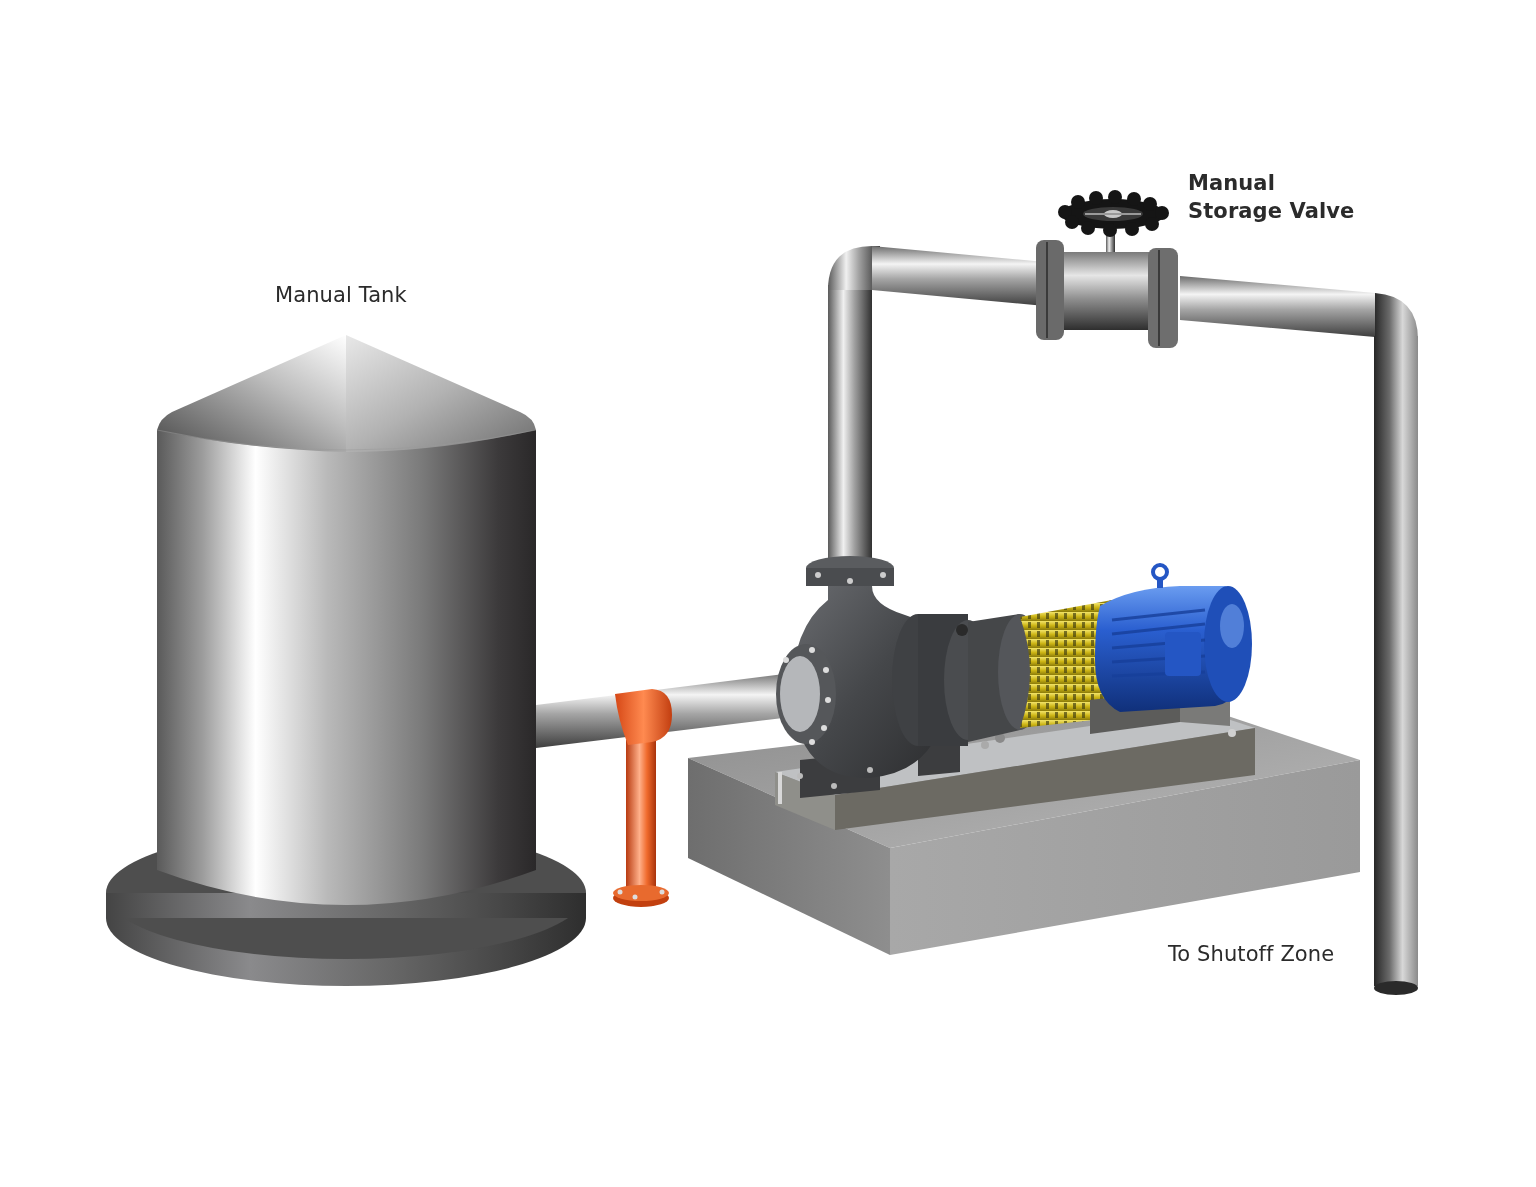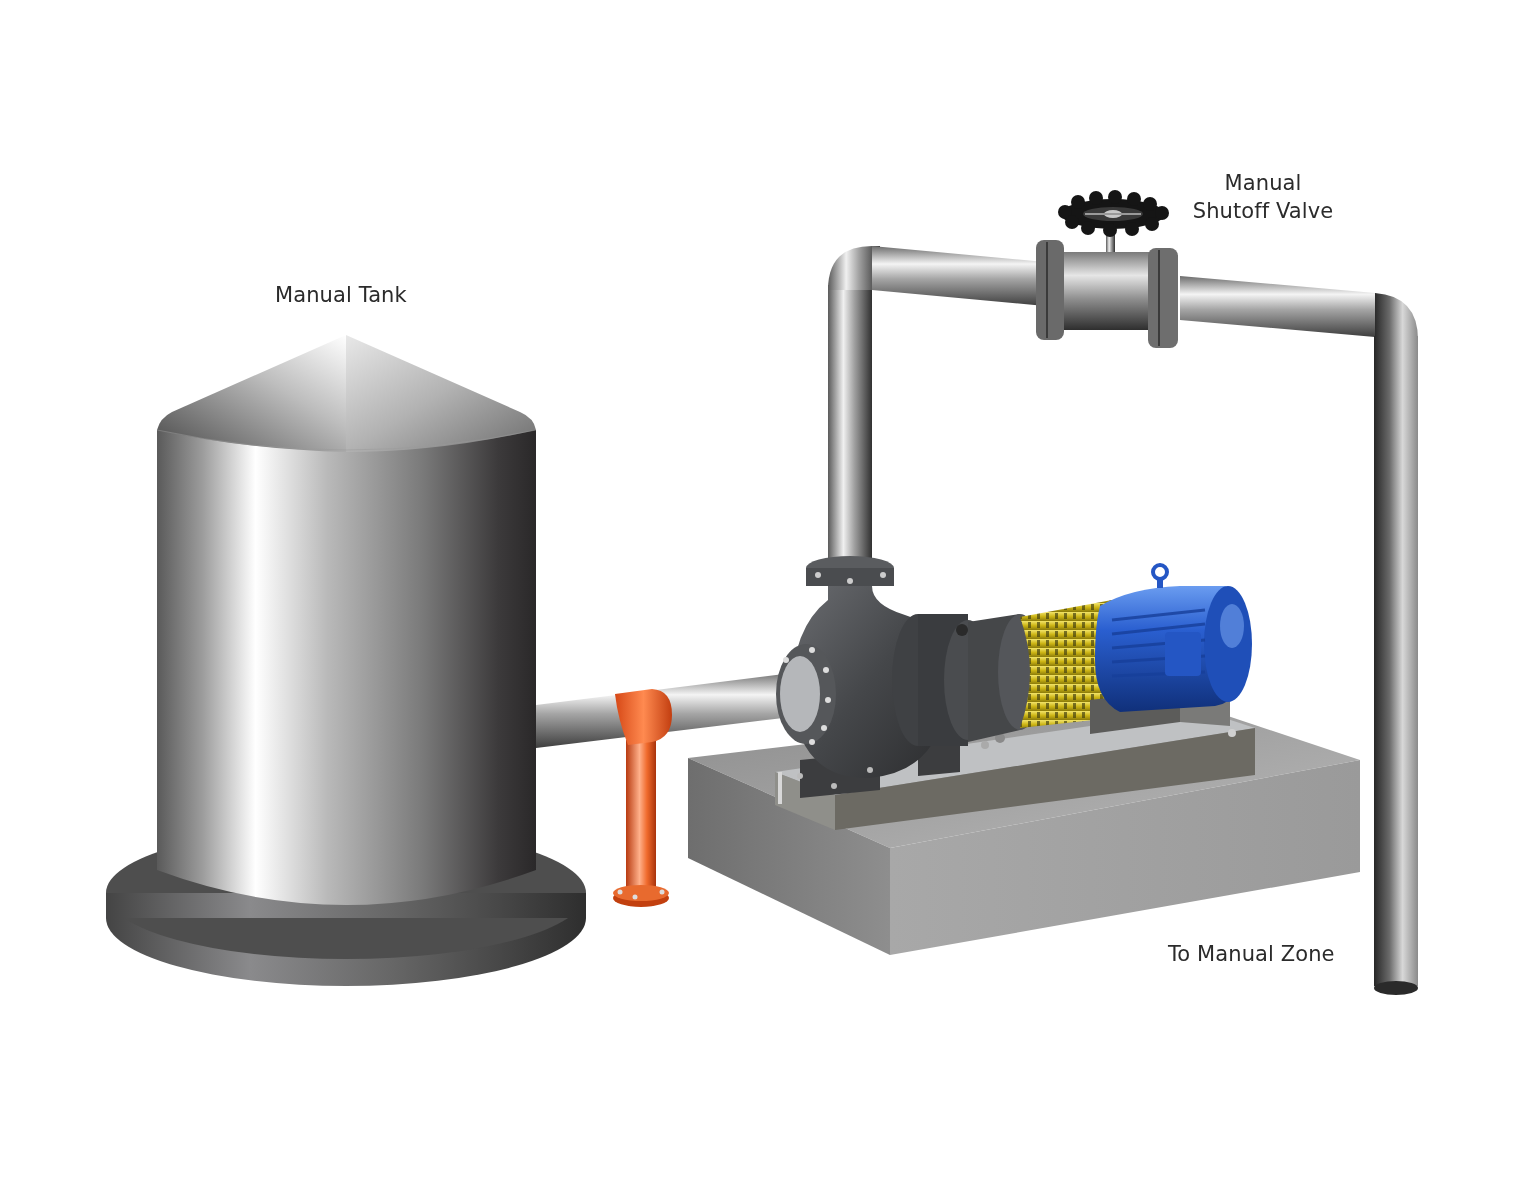--- a/index.html
+++ b/index.html
@@ -23,21 +23,21 @@
     }
     .label {
       position: absolute;
       color: #2b2b2b;
       font-size: 21px;
       line-height: 28px;
       white-space: nowrap;
       letter-spacing: 0.1px;
     }
     #label-tank { left: 275px; top: 281px; }
-    #label-valve { left: 1188px; top: 169px; text-align: center; width: 150px; }
+    #label-valve { left: 1188px; top: 169px; text-align: left; width: 150px; font-weight: bold; }
     #label-valve span { display: block; }
     #label-loading { left: 1168px; top: 940px; }
   </style>
 </head>
 <body>
 
 <svg id="scene" viewBox="0 0 1536 1187" xmlns="http://www.w3.org/2000/svg">
   <defs>
 
     <linearGradient id="tankBody" x1="0" x2="1" y1="0" y2="0">
@@ -297,16 +297,16 @@
     <circle cx="800" cy="776" r="3" fill="#bbb"></circle>
     <circle cx="834" cy="786" r="3" fill="#bbb"></circle>
     <circle cx="870" cy="770" r="3" fill="#bbb"></circle>
   </g>
 </svg>
 
 <div class="label" id="label-tank">Manual Tank</div>
 
 <div class="label" id="label-valve">
   <span>Manual</span>
-  <span>Shutoff Valve</span>
+  <span>Storage Valve</span>
 </div>
 
-<div class="label" id="label-loading">To Manual Zone</div>
+<div class="label" id="label-loading">To Shutoff Zone</div>
 
 </body></html>

